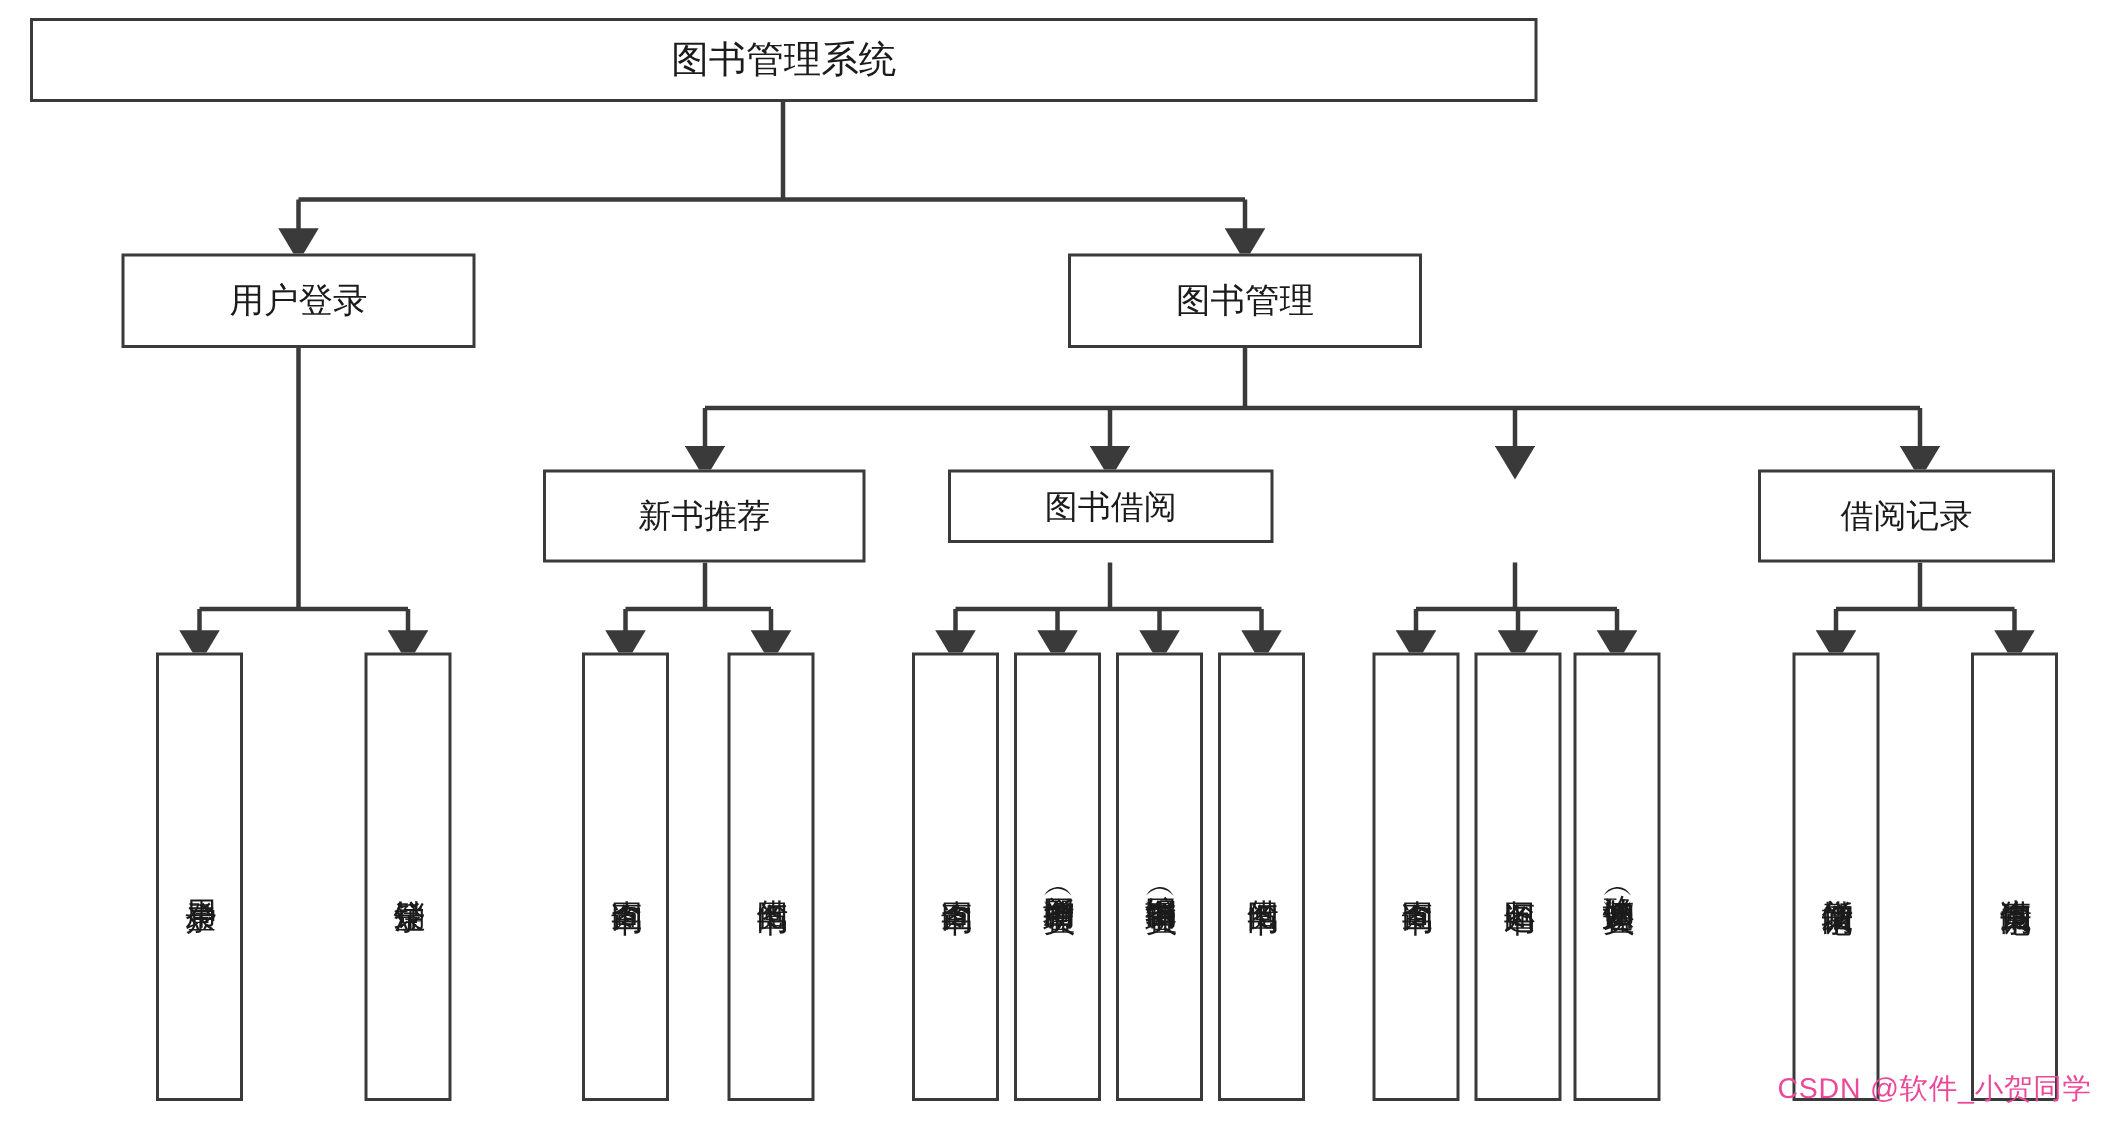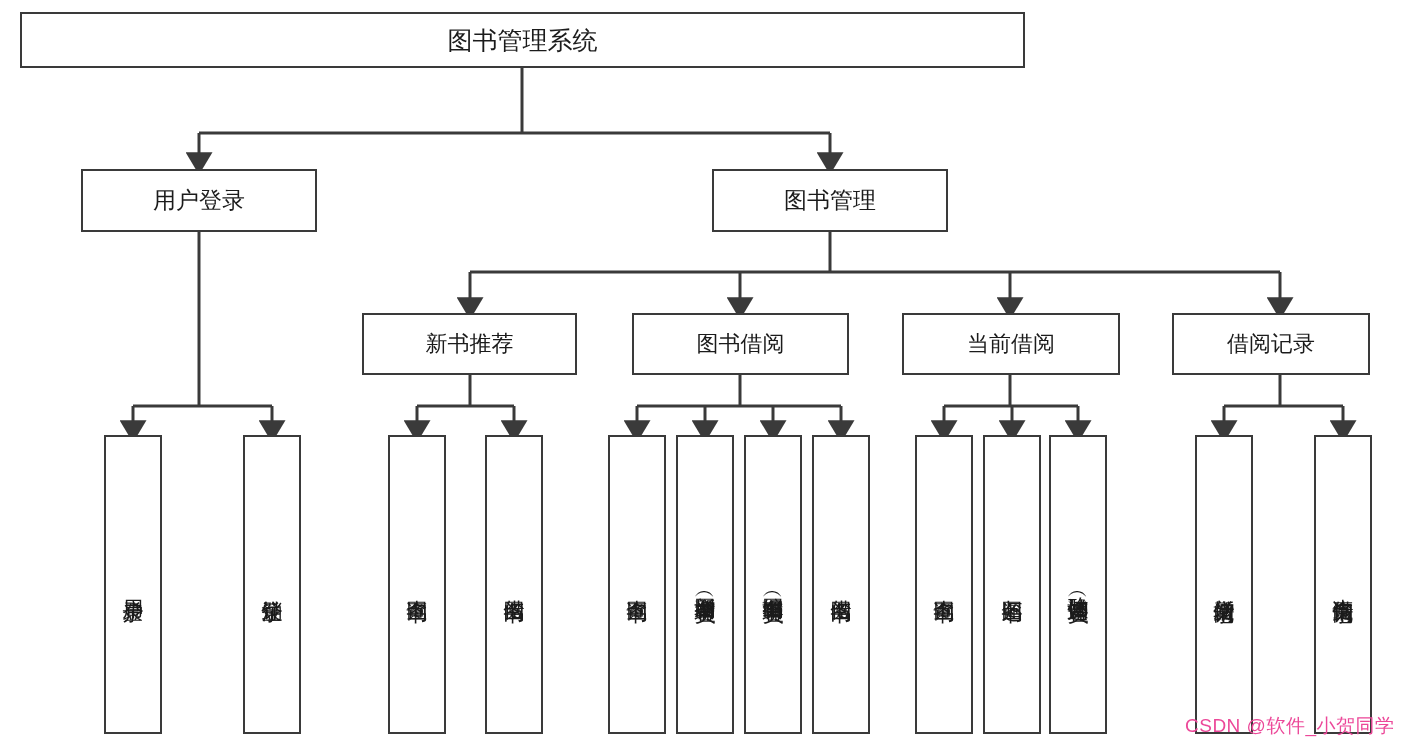--- a/index.html
+++ b/index.html
@@ -132,25 +132,22 @@
   <div class="node lvl1" style="left:81px; top:169px; width:236px; height:63px;">
     <span>用户登录</span>
   </div>
   <div class="node lvl1" style="left:712px; top:169px; width:236px; height:63px;">
     <span>图书管理</span>
   </div>
 
   <div class="node lvl2" style="left:362px; top:313px; width:215px; height:62px;">
     <span>新书推荐</span>
   </div>
-  <div class="node lvl2" style="left:632px; top:313px; width:217px; height:62px;">
+  <div class="node lvl2" style="left:632px; top:313px; width:217px; height:49px;">
     <span>图书借阅</span>
-  </div>
-  <div class="node lvl2" style="left:902px; top:313px; width:218px; height:62px;">
-    <span>当前借阅</span>
   </div>
   <div class="node lvl2" style="left:1172px; top:313px; width:198px; height:62px;">
     <span>借阅记录</span>
   </div>
 
   <div class="node leaf" style="left:104px; top:435px; width:58px; height:299px;">
     <span>用户登录</span>
   </div>
   <div class="node leaf" style="left:243px; top:435px; width:58px; height:299px;">
     <span>注销登录</span>

